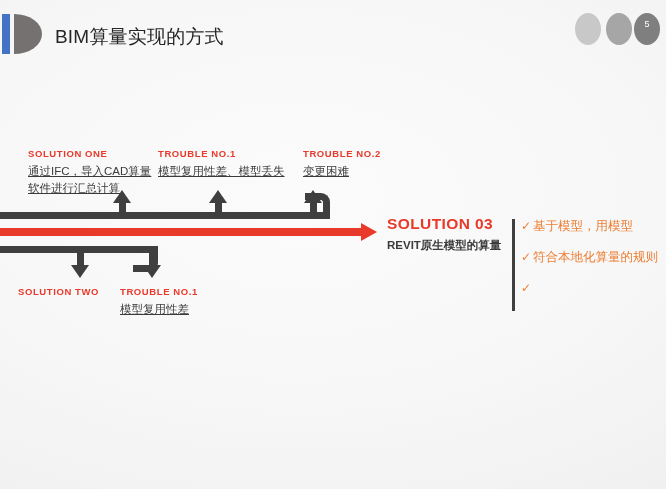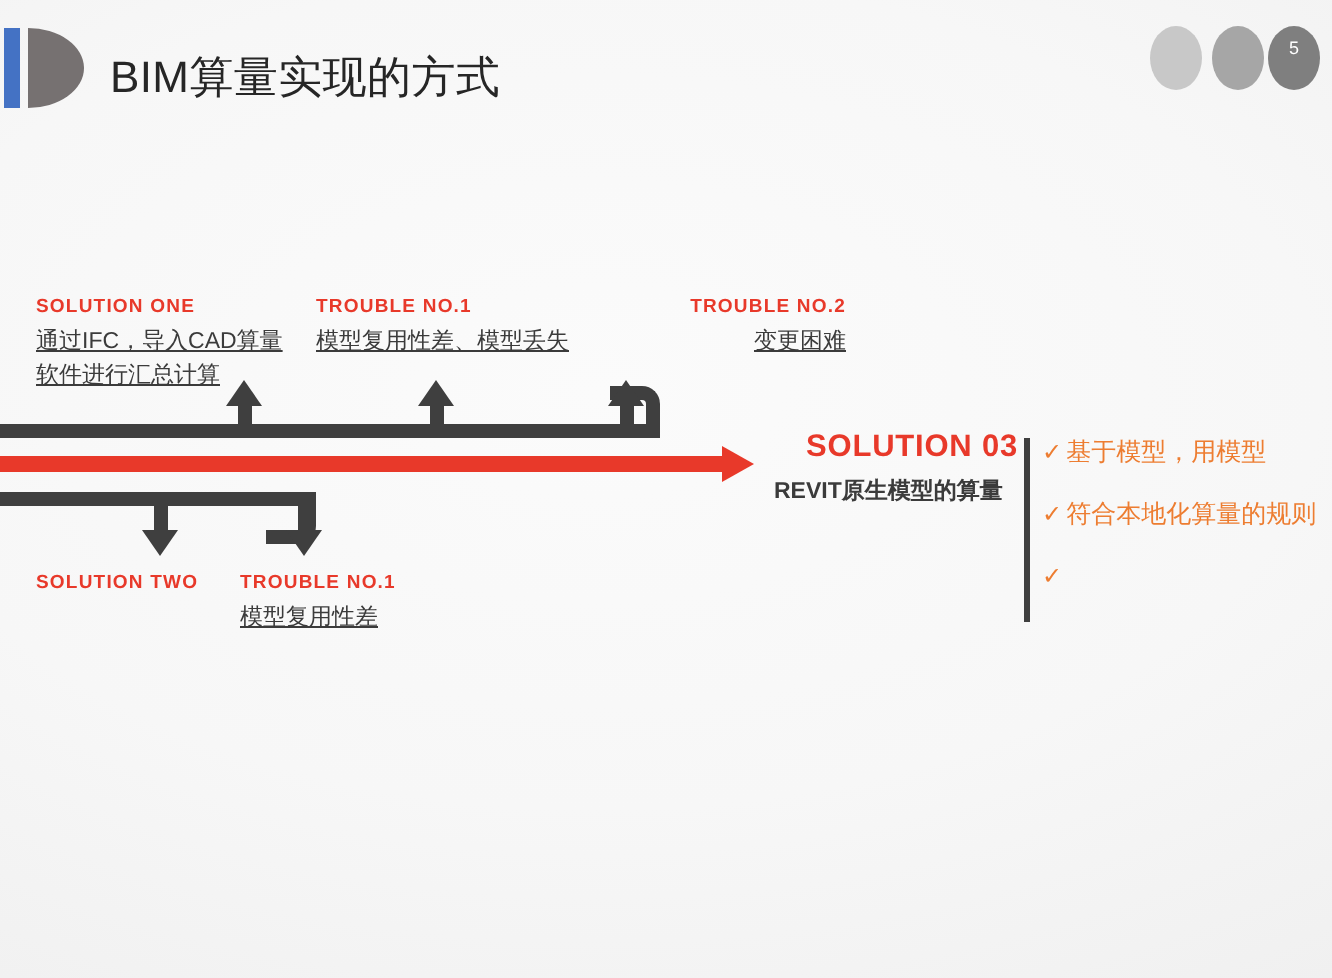--- a/index.html
+++ b/index.html
@@ -37,21 +37,21 @@
     width: 28px;
     height: 40px;
     background: #767171;
     border-top-right-radius: 28px 20px;
     border-bottom-right-radius: 28px 20px;
   }
   #page-title {
     position: absolute;
     left: 55px;
     top: 24px;
-    font-size: 22px;
+    font-size: 19px;
     color: #262626;
     letter-spacing: 0.2px;
     white-space: nowrap;
   }
   .hdot {
     position: absolute;
     top: 13px;
     width: 26px;
     height: 32px;
     border-radius: 50%;
@@ -173,39 +173,38 @@
     margin-bottom: 4px;
     white-space: nowrap;
   }
   .callout .body {
     font-size: 11.5px;
     color: #3b3b3b;
     line-height: 17px;
     text-decoration: underline;
   }
 
-  #callout-solution-one { left: 18px; top: 148px; width: 132px; }
+  #callout-solution-one { left: 28px; top: 148px; width: 132px; }
   #callout-trouble-1    { left: 158px; top: 148px; width: 136px; }
-  #callout-trouble-2    { left: 303px; top: 148px; width: 120px; text-align: right; }
+  #callout-trouble-2    { left: 303px; top: 148px; width: 120px; }
   #callout-solution-two { left: 18px; top: 286px; width: 100px; }
   #callout-trouble-3    { left: 120px; top: 286px; width: 110px; }
 
   
   #solution-03 {
     position: absolute;
     left: 387px;
     top: 215px;
   }
   #solution-03-title {
     font-size: 15.5px;
     font-weight: bold;
     color: #e8392a;
     letter-spacing: 0.4px;
     white-space: nowrap;
-    margin-left: 16px;
   }
   #solution-03-subtitle {
     margin-top: 5px;
     font-size: 11.5px;
     font-weight: bold;
     color: #3b3b3b;
     white-space: nowrap;
   }
 
   

